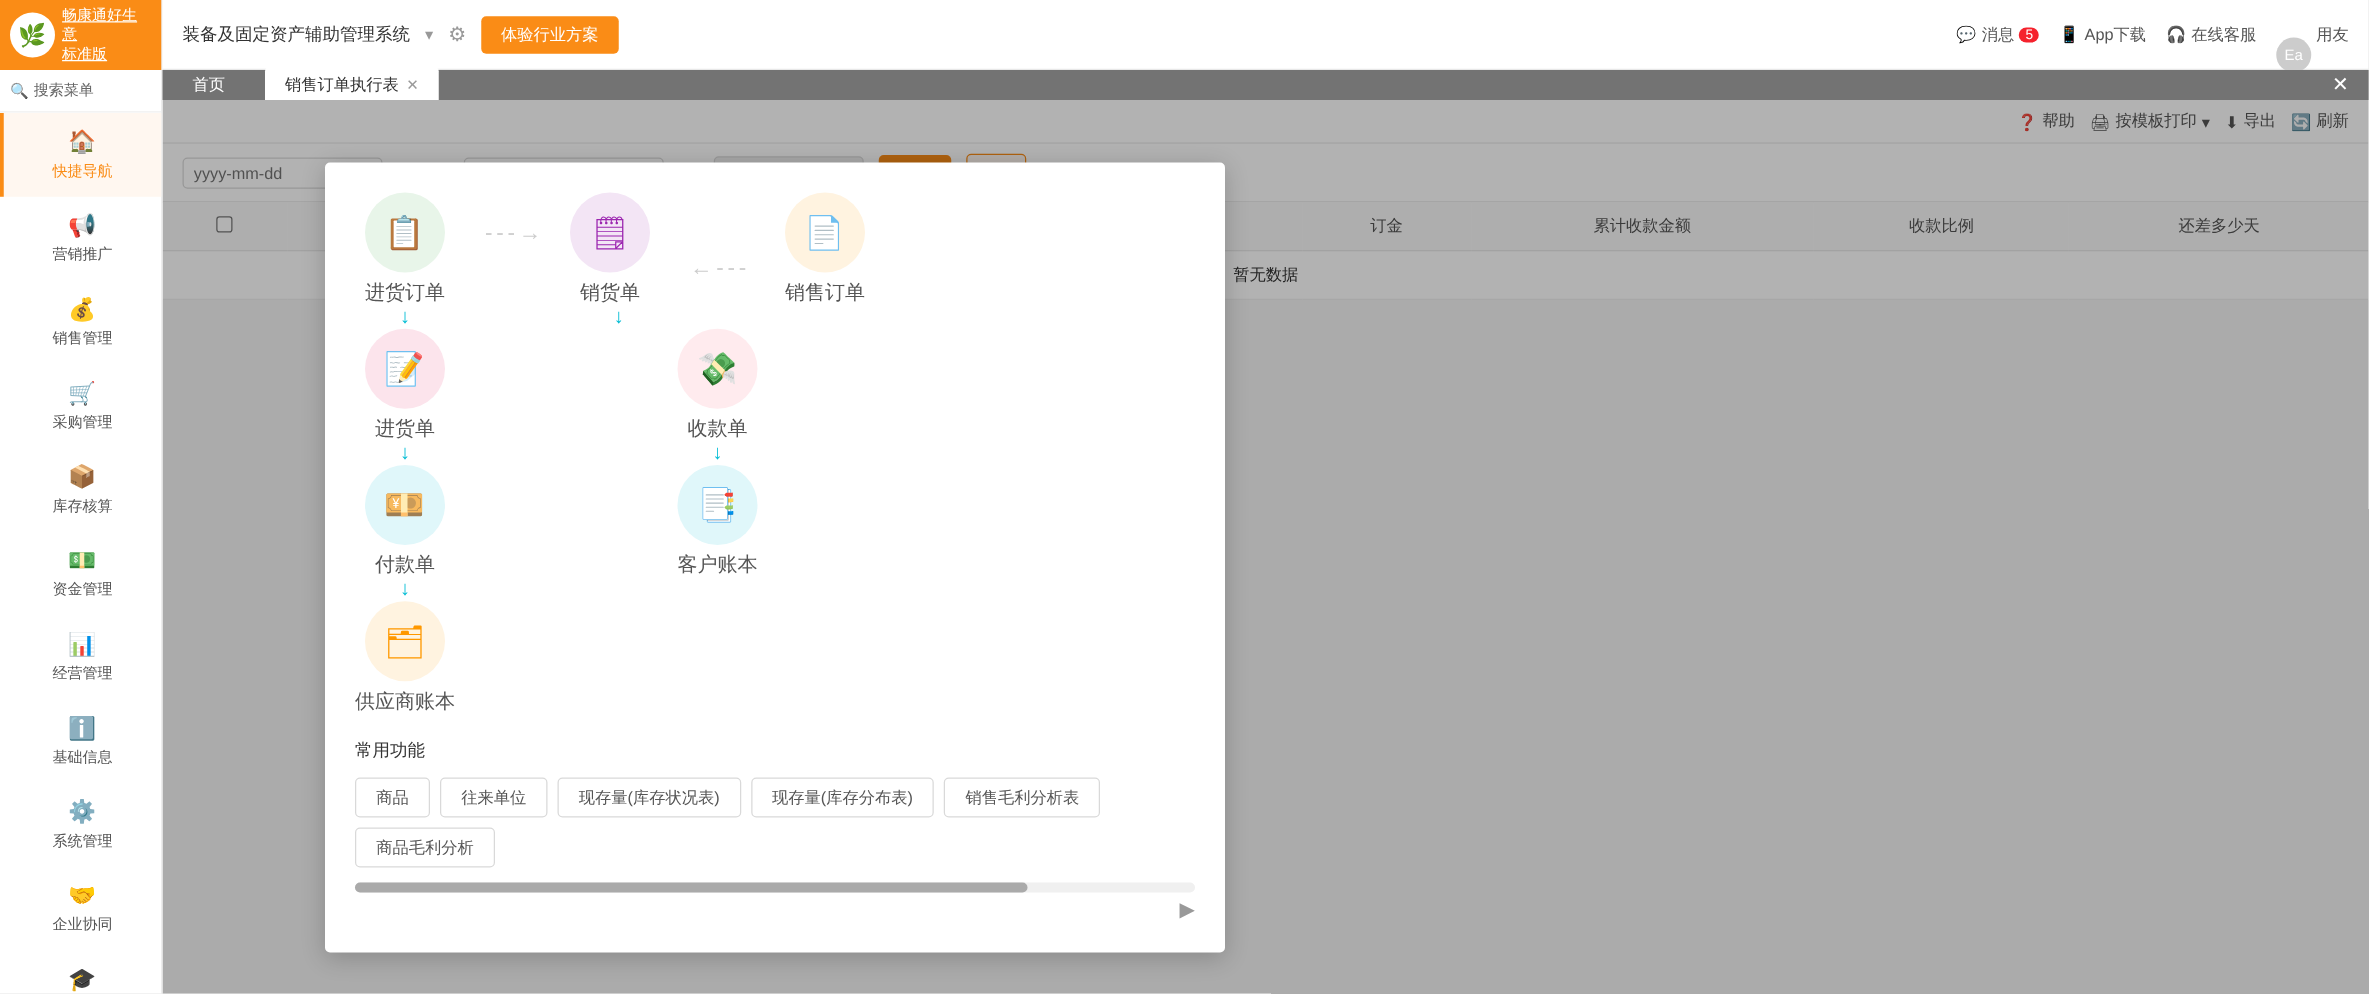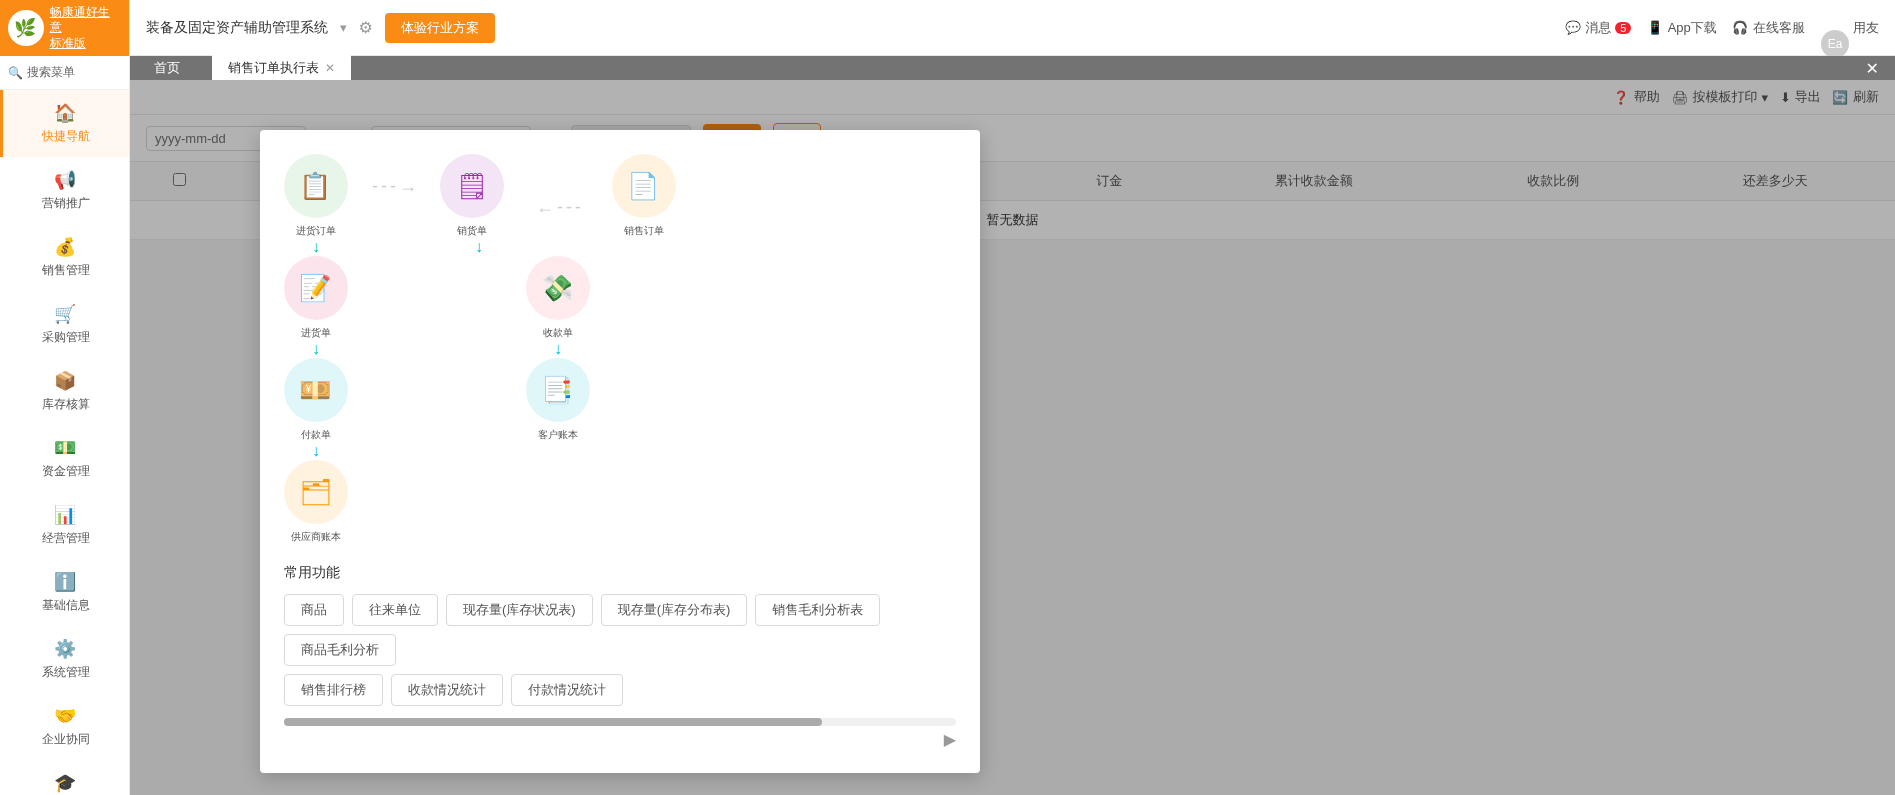--- a/index.html
+++ b/index.html
@@ -65,21 +65,21 @@
     .overlay { position: absolute; top: 0; left: 0; right: 0; bottom: 0; background: rgba(0,0,0,0.3); z-index: 100; display: flex; align-items: flex-start; justify-content: flex-start; padding: 0; }
     .popup { background: white; width: 720px; margin: 0; border-radius: 4px; box-shadow: 0 4px 20px rgba(0,0,0,0.2); padding: 24px; position: absolute; top: 50px; left: 130px; }
     .flow-node { display: flex; flex-direction: column; align-items: center; gap: 6px; }
     .flow-circle { width: 64px; height: 64px; border-radius: 50%; display: flex; align-items: center; justify-content: center; font-size: 26px; }
     .flow-circle.green { background: #e8f5e9; color: #4caf50; }
     .flow-circle.pink { background: #fce4ec; color: #e91e63; }
     .flow-circle.purple { background: #f3e5f5; color: #9c27b0; }
     .flow-circle.orange { background: #fff3e0; color: #ff9800; }
     .flow-circle.teal { background: #e0f7fa; color: #00bcd4; }
     .flow-circle.red { background: #ffebee; color: #f44336; }
-    .flow-label { font-size: 10px; color: #555; text-align: center; }
+    .flow-label { font-size: 16px; color: #555; text-align: center; }
     .flow-arrow-v { color: #00bcd4; font-size: 16px; text-align: center; }
 
     
     .common-section { margin-top: 8px; }
     .common-title { font-size: 14px; color: #333; margin-bottom: 12px; font-weight: 500; }
     .common-buttons { display: flex; flex-wrap: wrap; gap: 8px; margin-bottom: 8px; }
     .common-btn { border: 1px solid #d9d9d9; background: white; border-radius: 4px; padding: 6px 16px; font-size: 13px; cursor: pointer; color: #555; }
 
     
     .popup-scroll { margin-top: 12px; background: #f0f0f0; height: 8px; border-radius: 4px; position: relative; }
@@ -336,25 +336,20 @@
         <div class="common-section">
           <div class="common-title">常用功能</div>
           <div class="common-buttons">
             <button class="common-btn">商品</button>
             <button class="common-btn">往来单位</button>
             <button class="common-btn">现存量(库存状况表)</button>
             <button class="common-btn">现存量(库存分布表)</button>
             <button class="common-btn">销售毛利分析表</button>
             <button class="common-btn">商品毛利分析</button>
           </div>
-          <div class="common-buttons">
-            <button class="common-btn">销售排行榜</button>
-            <button class="common-btn">收款情况统计</button>
-            <button class="common-btn">付款情况统计</button>
-          </div>
         </div>
 
         <div class="popup-scroll">
           <div class="popup-scroll-thumb"></div>
         </div>
         <div style="display:flex; justify-content:flex-end; align-items:center; margin-top:4px;">
           <span style="color:#999; font-size:16px; cursor:pointer;">▶</span>
         </div>
 
       </div>

